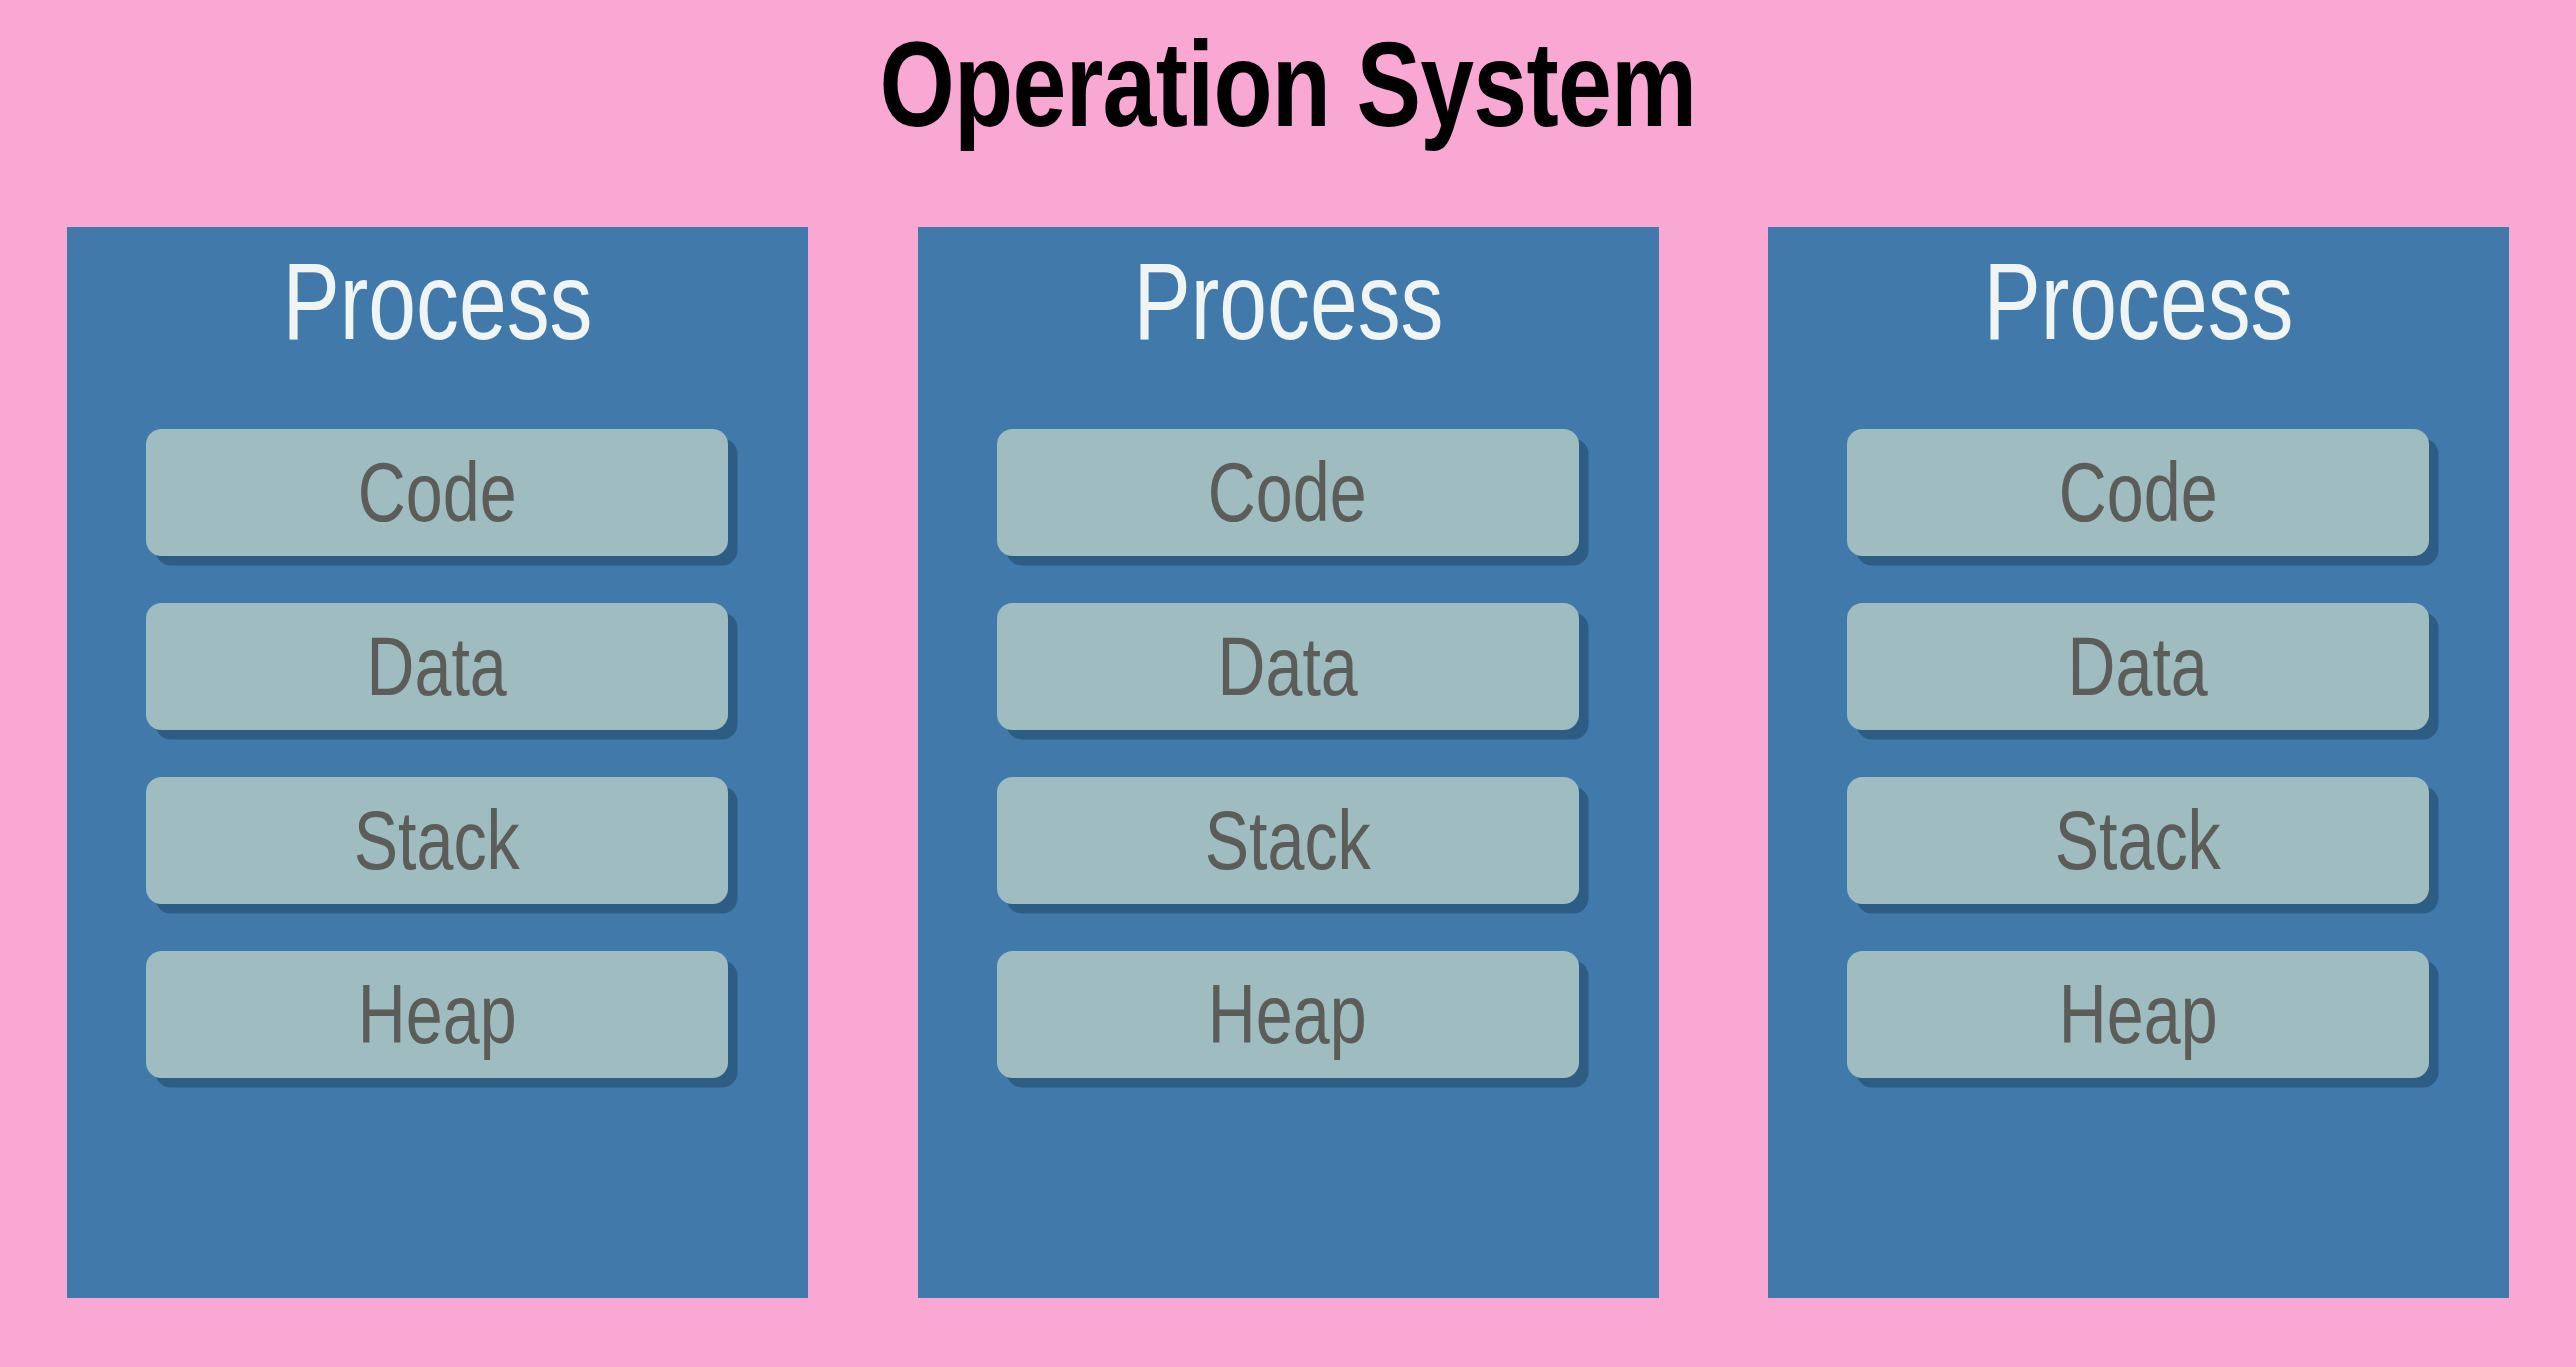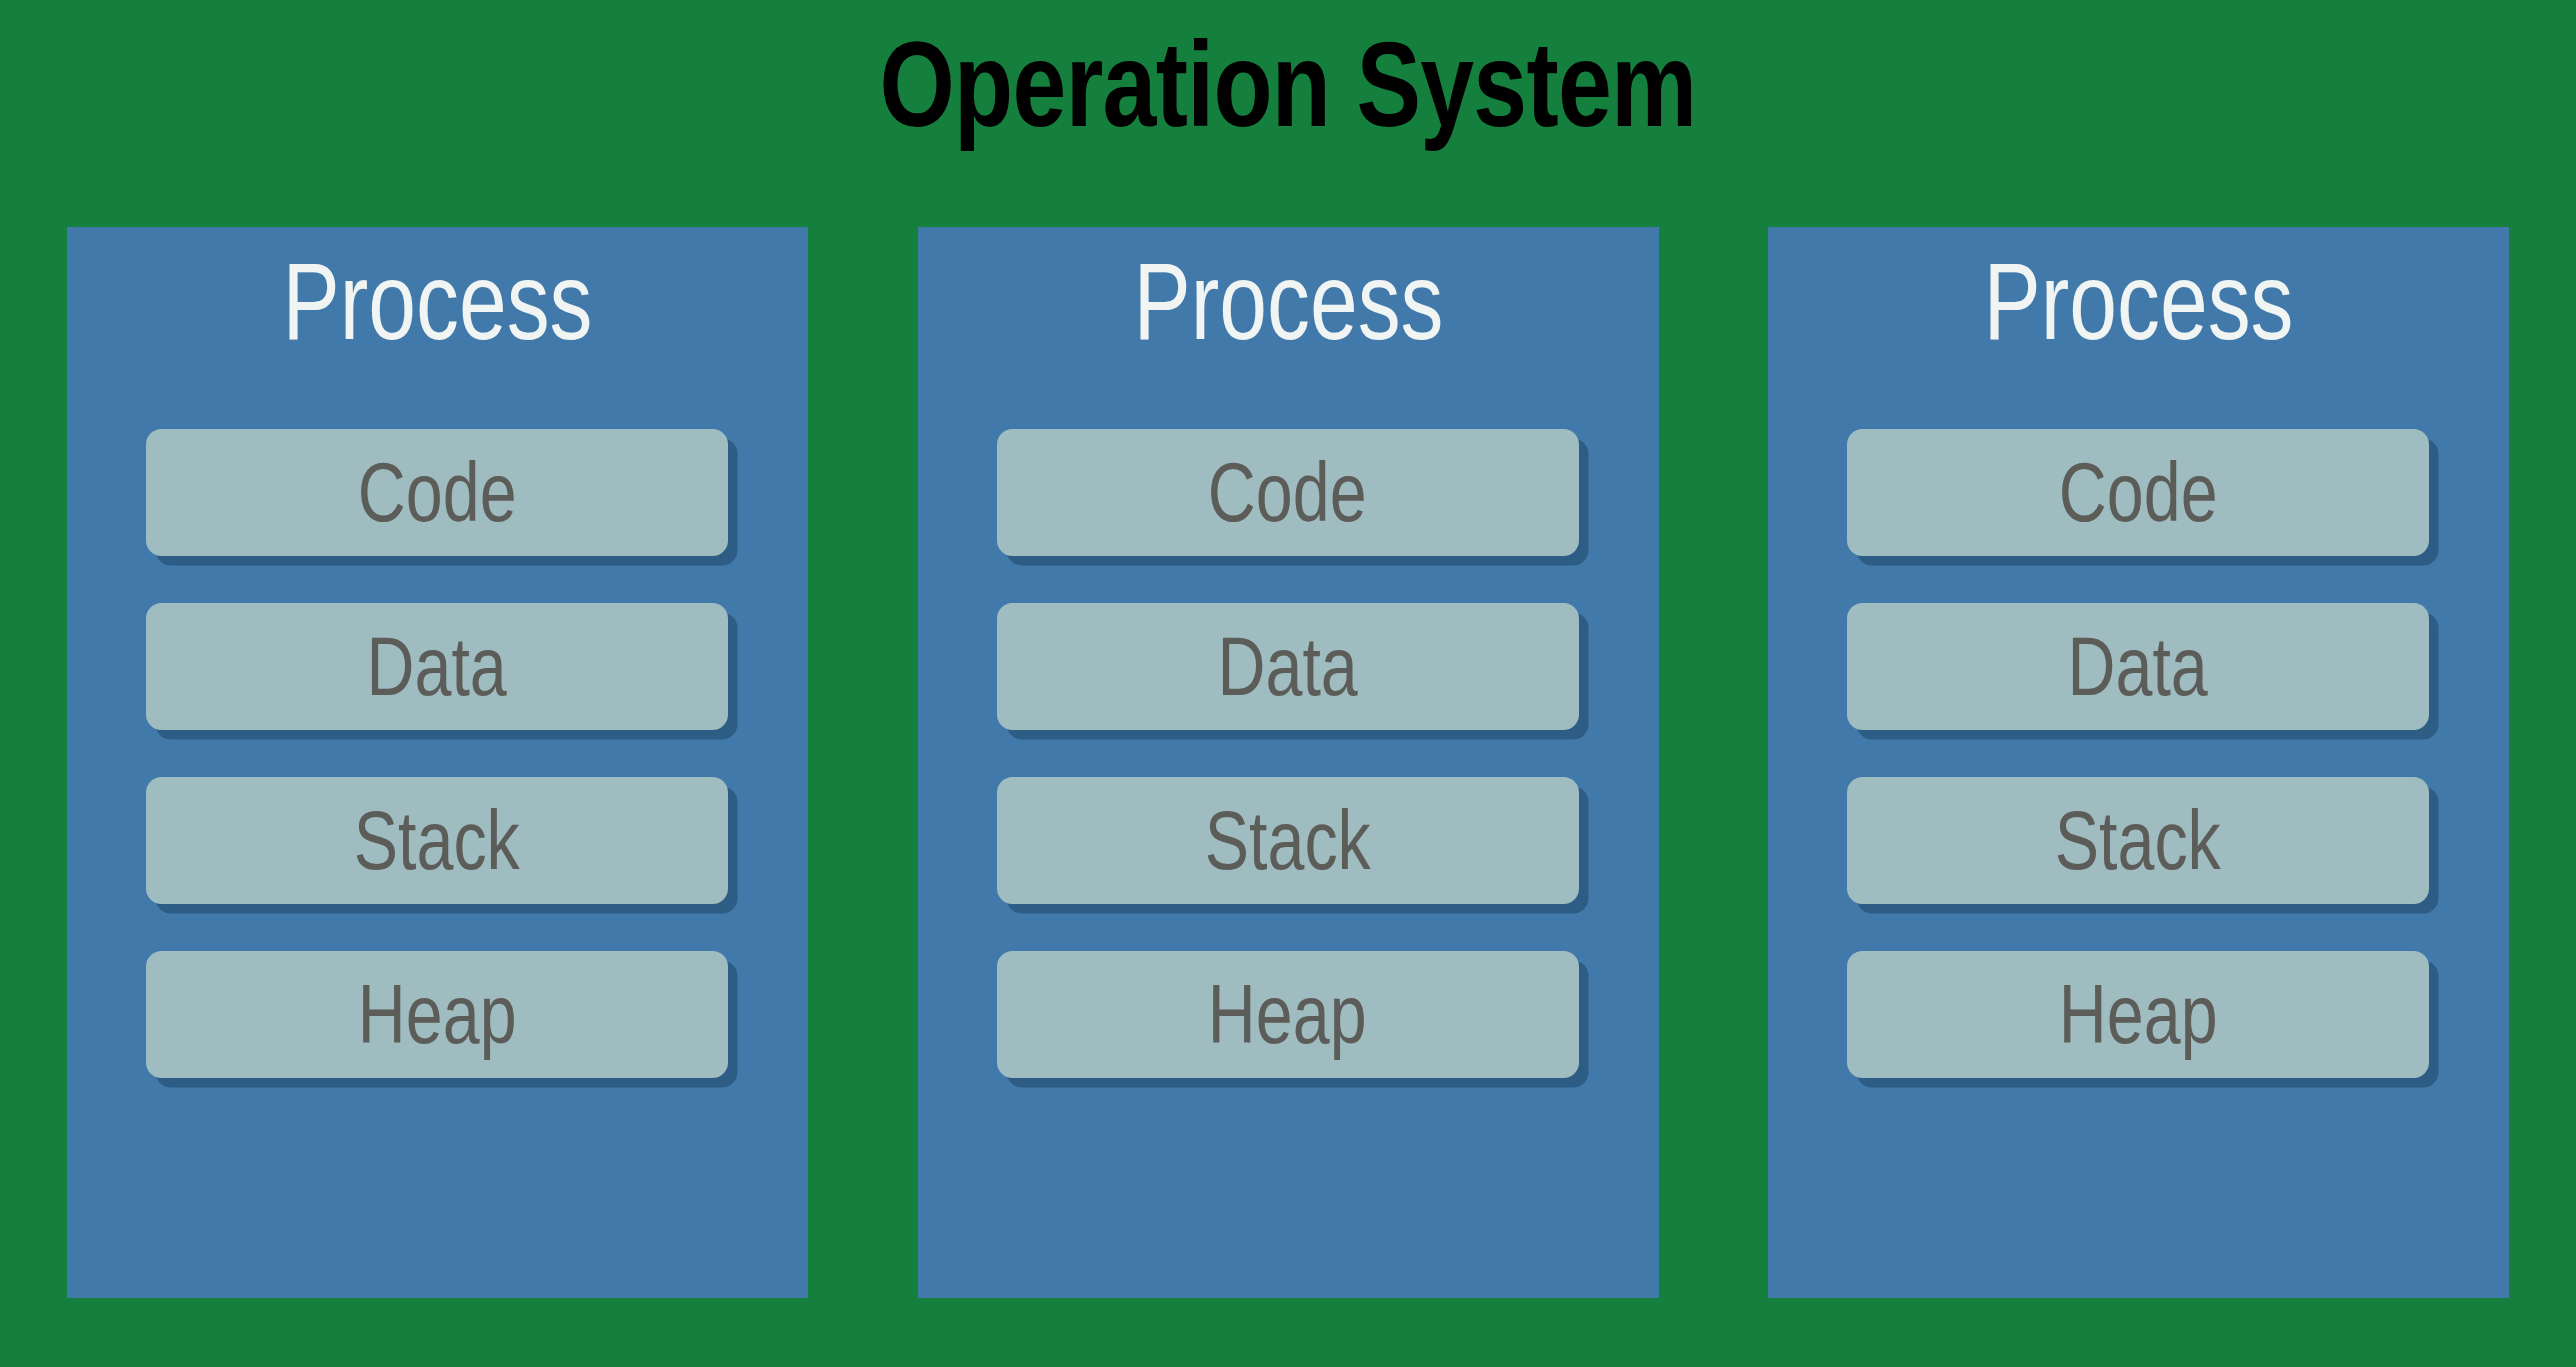--- a/index.html
+++ b/index.html
@@ -11,21 +11,21 @@
     height: 1368px;
     background: #efb1b1;
     font-family: "Liberation Sans", "DejaVu Sans", sans-serif;
     overflow: hidden;
   }
 
   #canvas {
     position: relative;
     width: 2576px;
     height: 1368px;
-    background: #15803d;
+    background: #f9a8d4;
   }
 
   
   #os-title {
     position: absolute;
     left: 0;
     top: 24px;
     width: 2576px;
     text-align: center;
     font-size: 121px;

